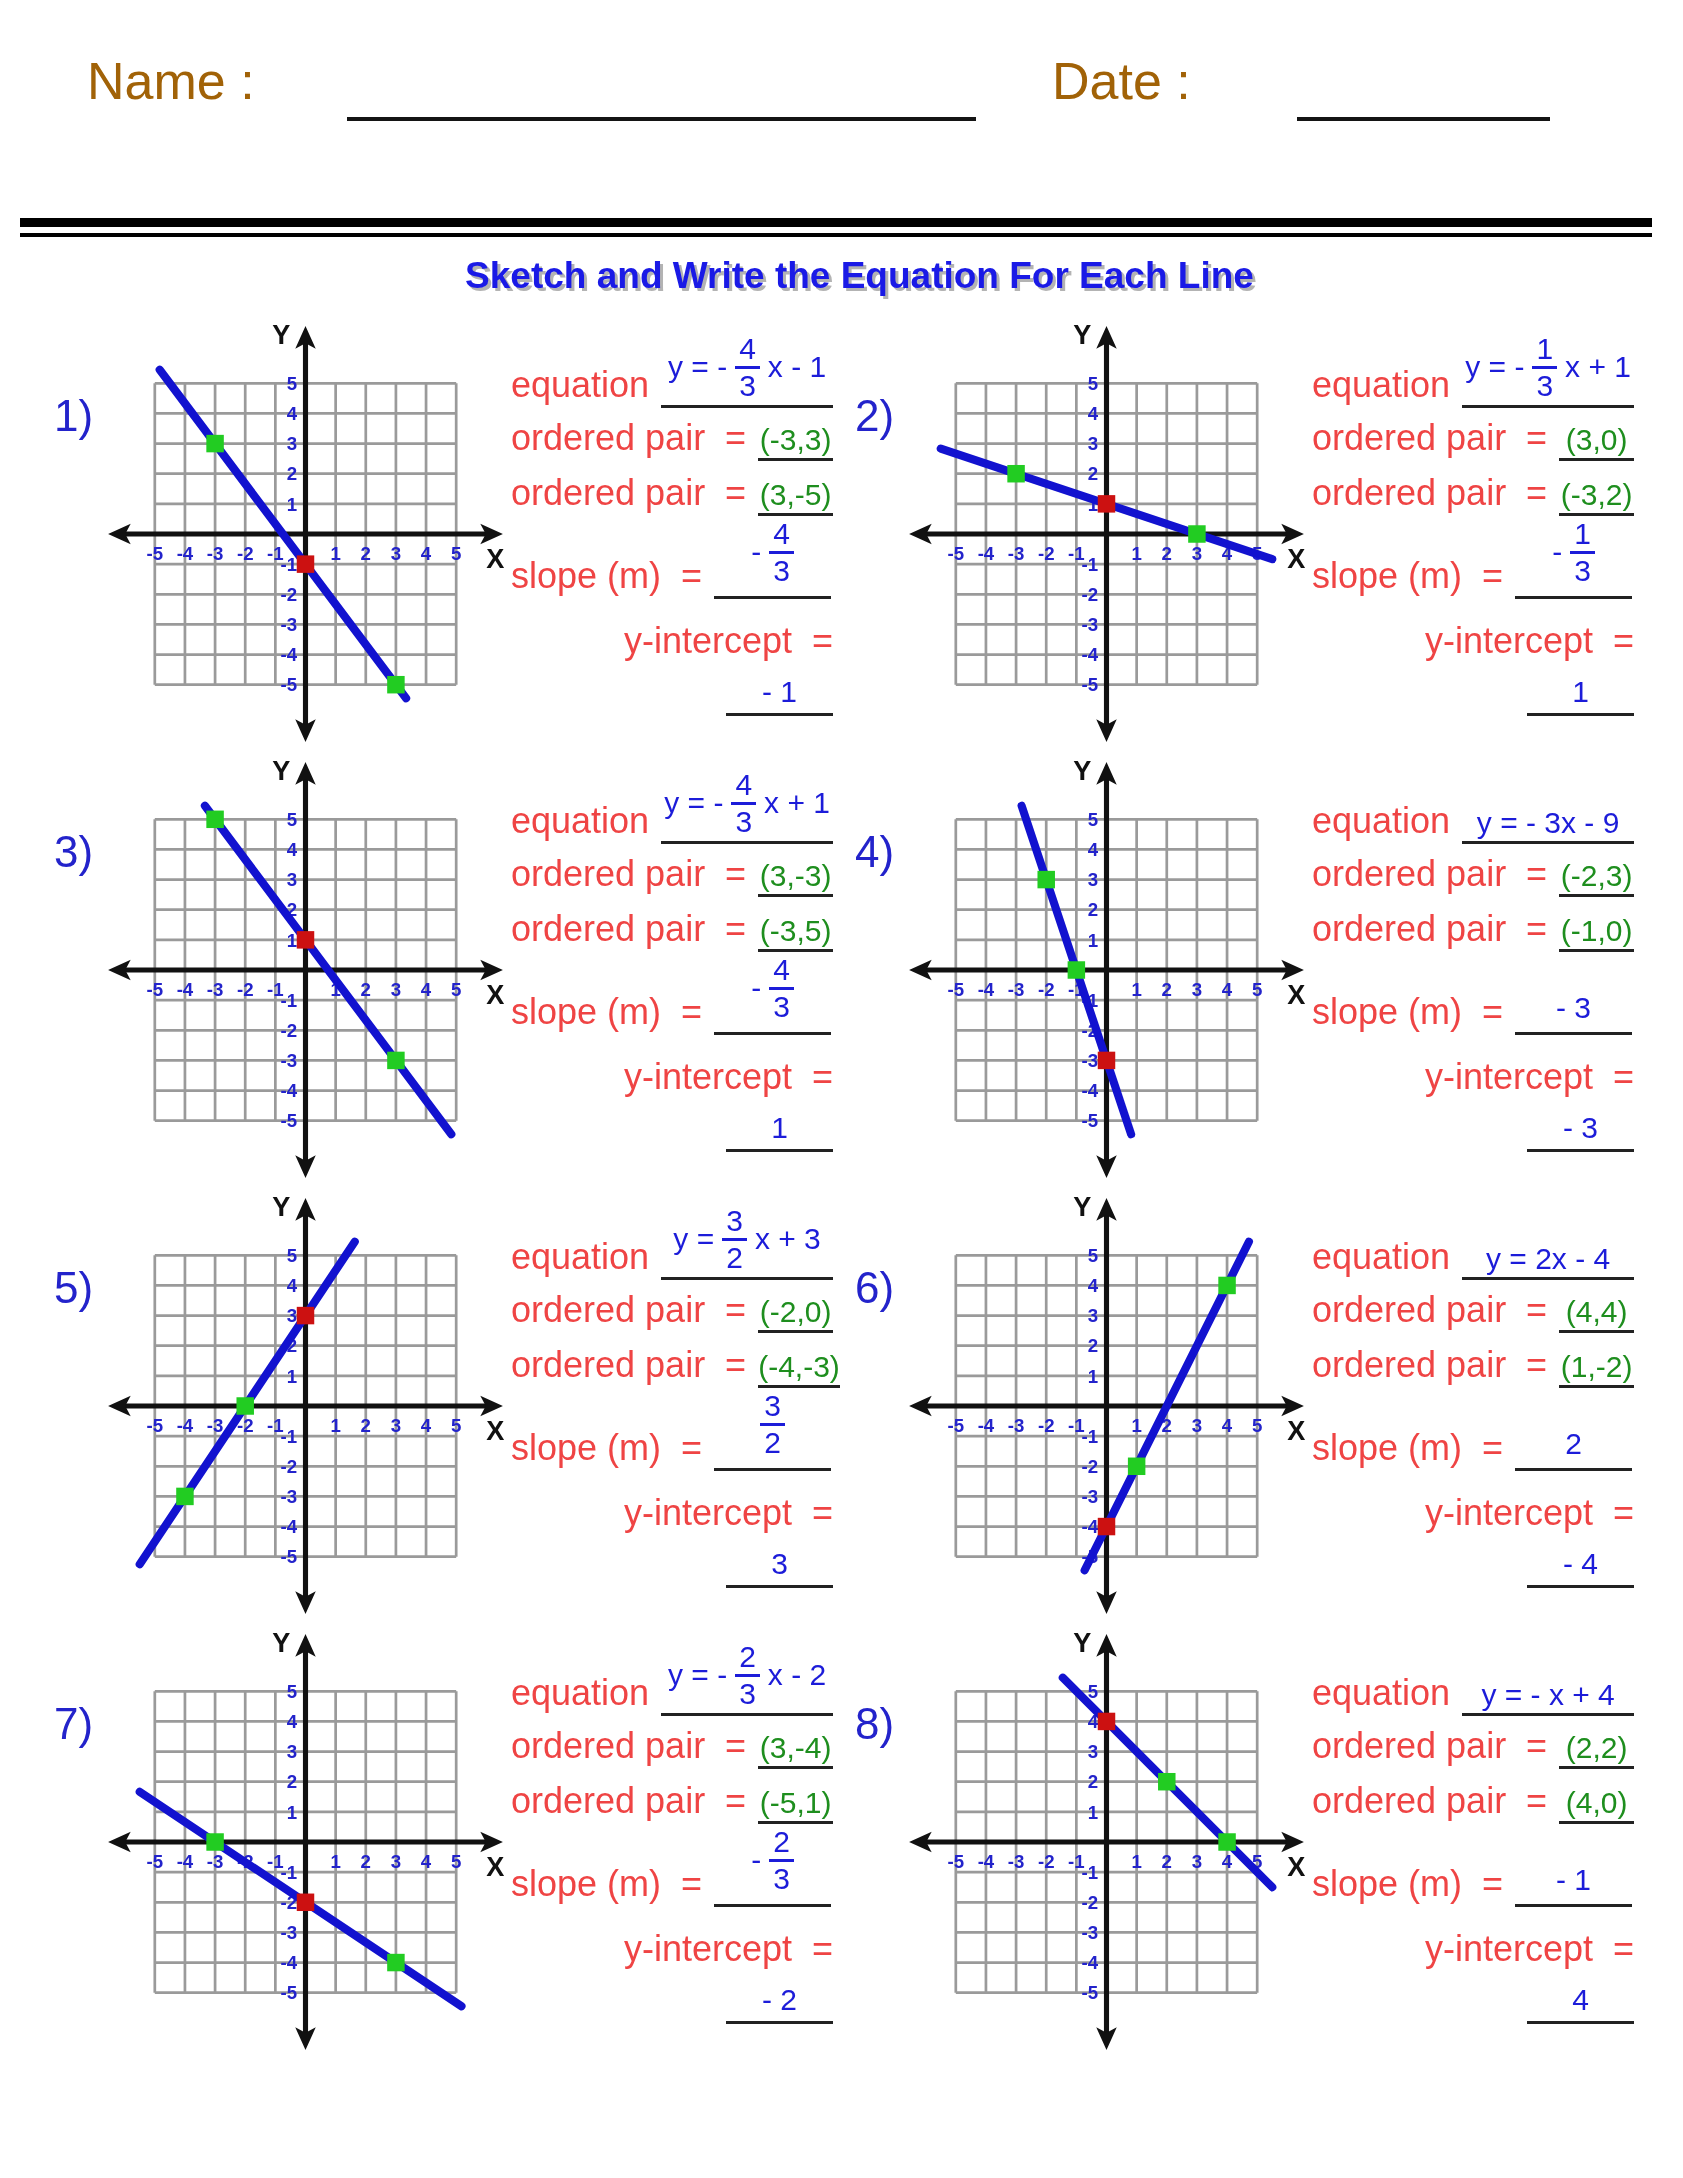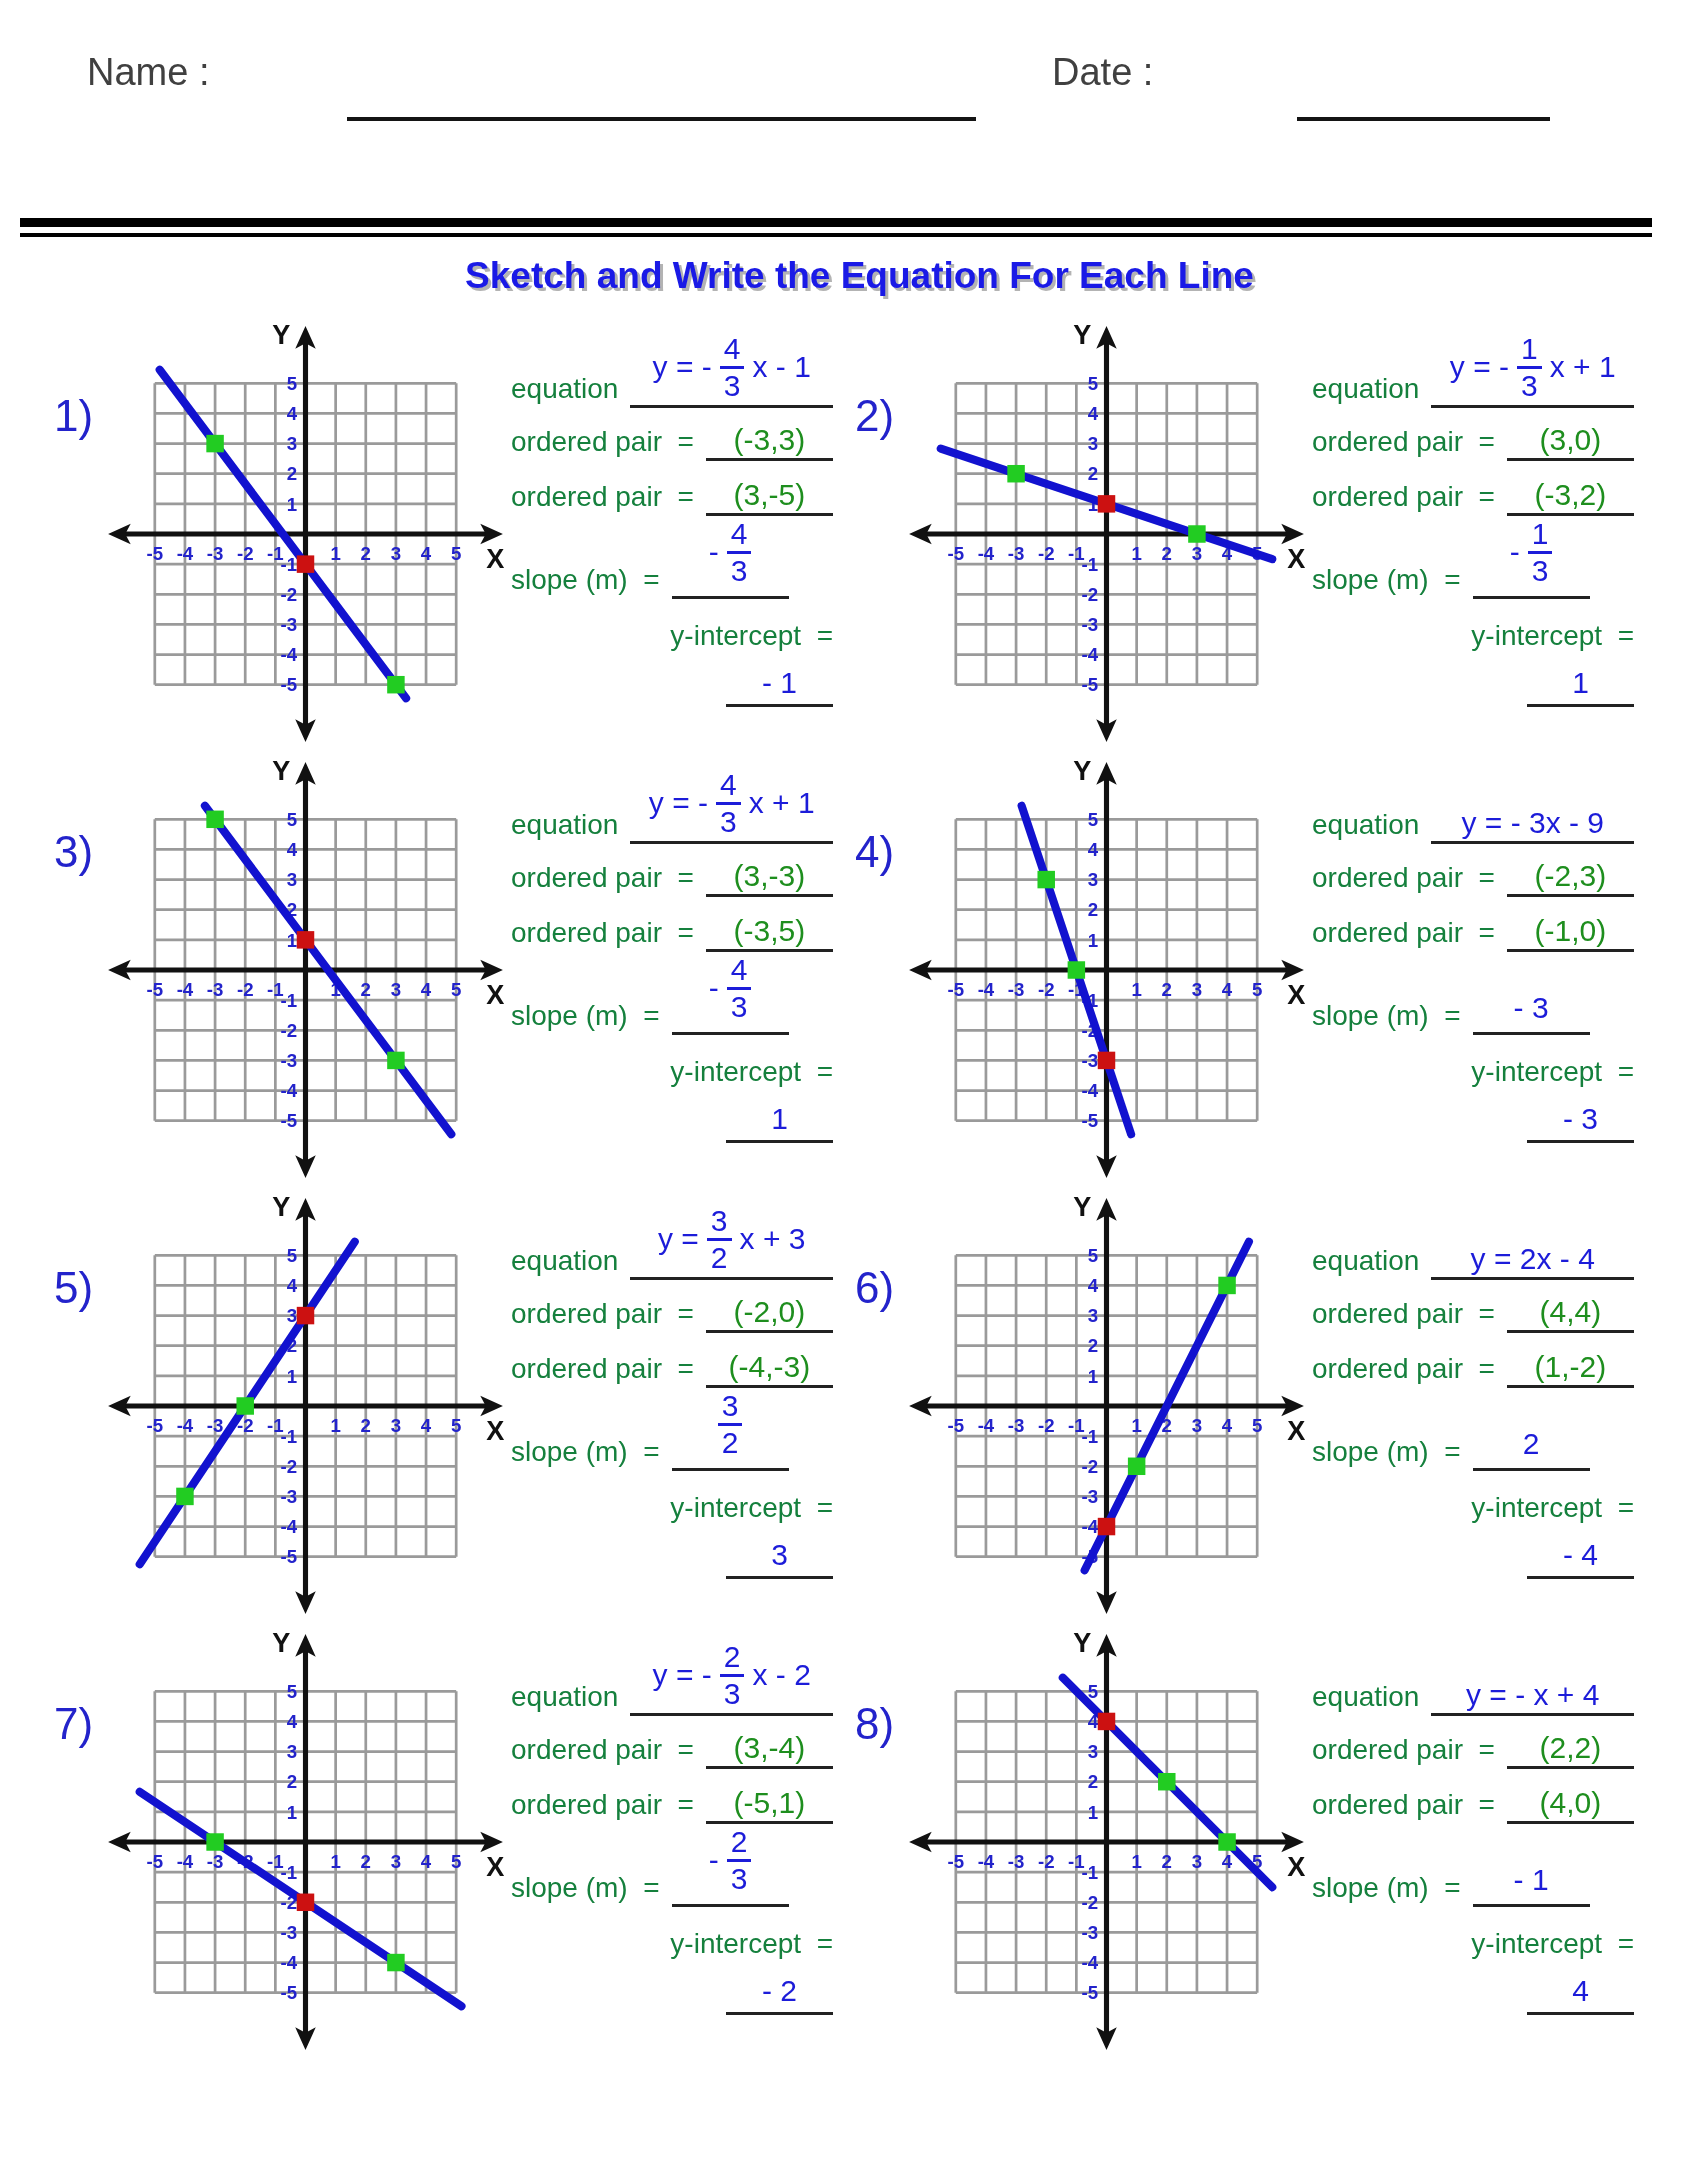--- a/index.html
+++ b/index.html
@@ -1,20 +1,20 @@
 <!DOCTYPE html>
 <html style="--blue: #1c1cd9; --green: #1e8e1e; --title-blue: #1a1ae6; --tick-blue: #2323cb;"><head>
 <meta charset="utf-8">
 <style>
   html,body{margin:0;padding:0;background:#ffffff;}
   body{font-family:"Liberation Sans", sans-serif; color:#111;}
   .page{position:relative;width:1683px;height:2178px;background:#fff;overflow:hidden;}
 
   
-  .hdr-label{position:absolute;top:51px;font-size:38px;color:#404040;}
+  .hdr-label{position:absolute;top:51px;font-size:52px;color:#a16207;}
   #name-label{left:87px;}
   #date-label{left:1052px;}
   .fill-line{position:absolute;border-bottom:4px solid #141414;height:0;}
   #name-line{left:347px;width:629px;top:117px;}
   #date-line{left:1297px;width:253px;top:117px;}
   .double-rule{position:absolute;left:20px;top:218px;width:1632px;height:6px;
     border-top:9px solid #000;border-bottom:4px solid #000;background:#fff;}
   .title{position:absolute;top:255px;left:18px;width:100%;text-align:center;
     font-size:37px;font-weight:bold;color:var(--title-blue);
     text-shadow:3px 3px 0 #b3b3b3;}
@@ -29,21 +29,21 @@
   svg text{font-family:"Liberation Sans", sans-serif;}
   .answers{flex:1;position:relative;height:436px;min-width:317px;}
 
   .arow{position:absolute;left:0;right:4px;display:flex;align-items:flex-end;gap:12px;}
   .row-eq{top:-2px;height:65px;}
   .row-p1{top:65px;height:51px;}
   .row-p2{top:120px;height:51px;}
   .row-slope{top:156px;height:98px;}
   .row-yint{top:275px;height:61px;flex-direction:column;}
 
-  .alabel{font-size:28px;color:#15803d;white-space:pre;line-height:1.15;padding-bottom:3px;}
+  .alabel{font-size:36px;color:#ef4444;white-space:pre;line-height:1.15;padding-bottom:3px;}
   .blank{border-bottom:3px solid #222;display:flex;justify-content:center;
     align-items:flex-end;padding-bottom:3px;box-sizing:border-box;}
   .w-eq{width:223px;}
   .w-pair{width:141px;text-align:right;}
   .w-slope{width:117px;}
   .w-yint{width:107px;}
 
   .ans{font-size:30px;line-height:1.05;}
   .ans.blue{color:var(--blue);}
   .ans.green{color:var(--green);}

